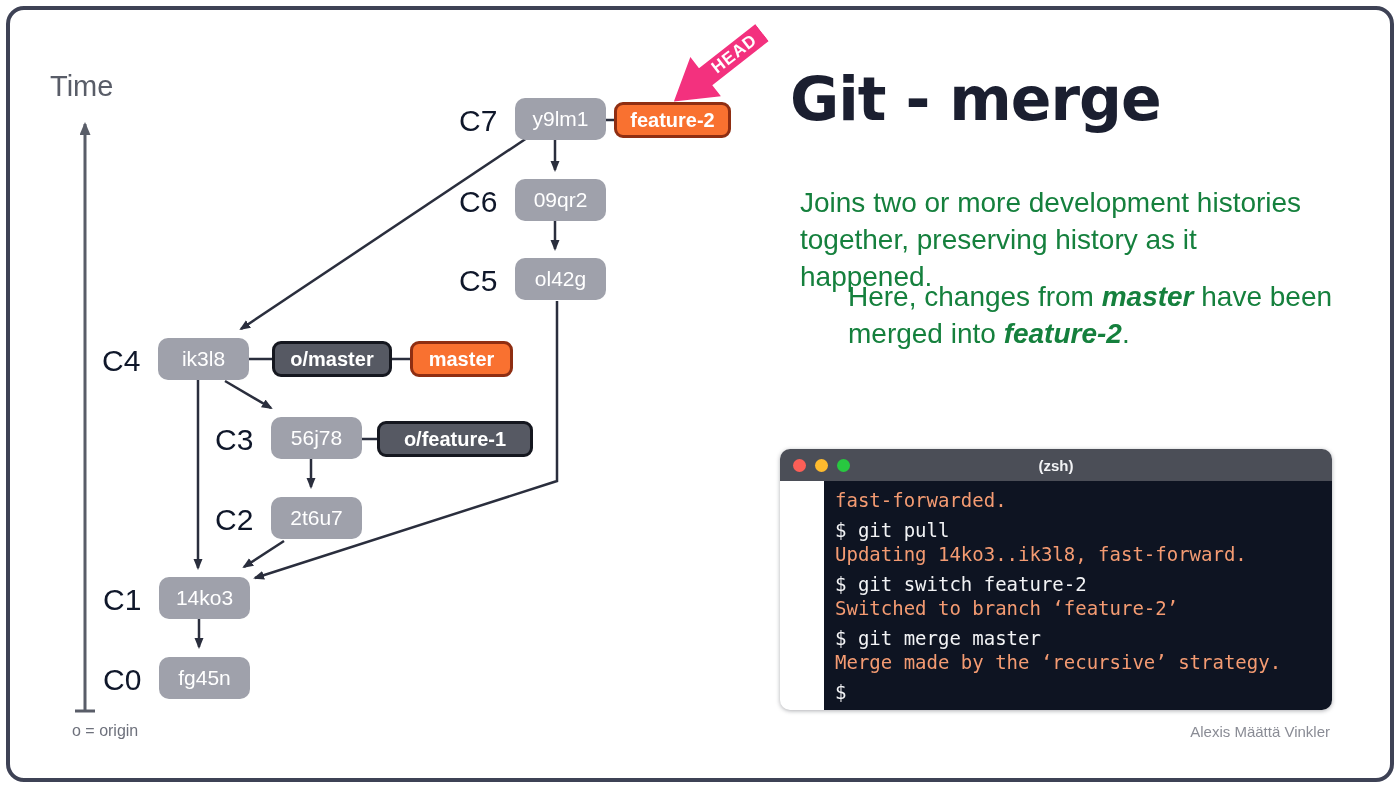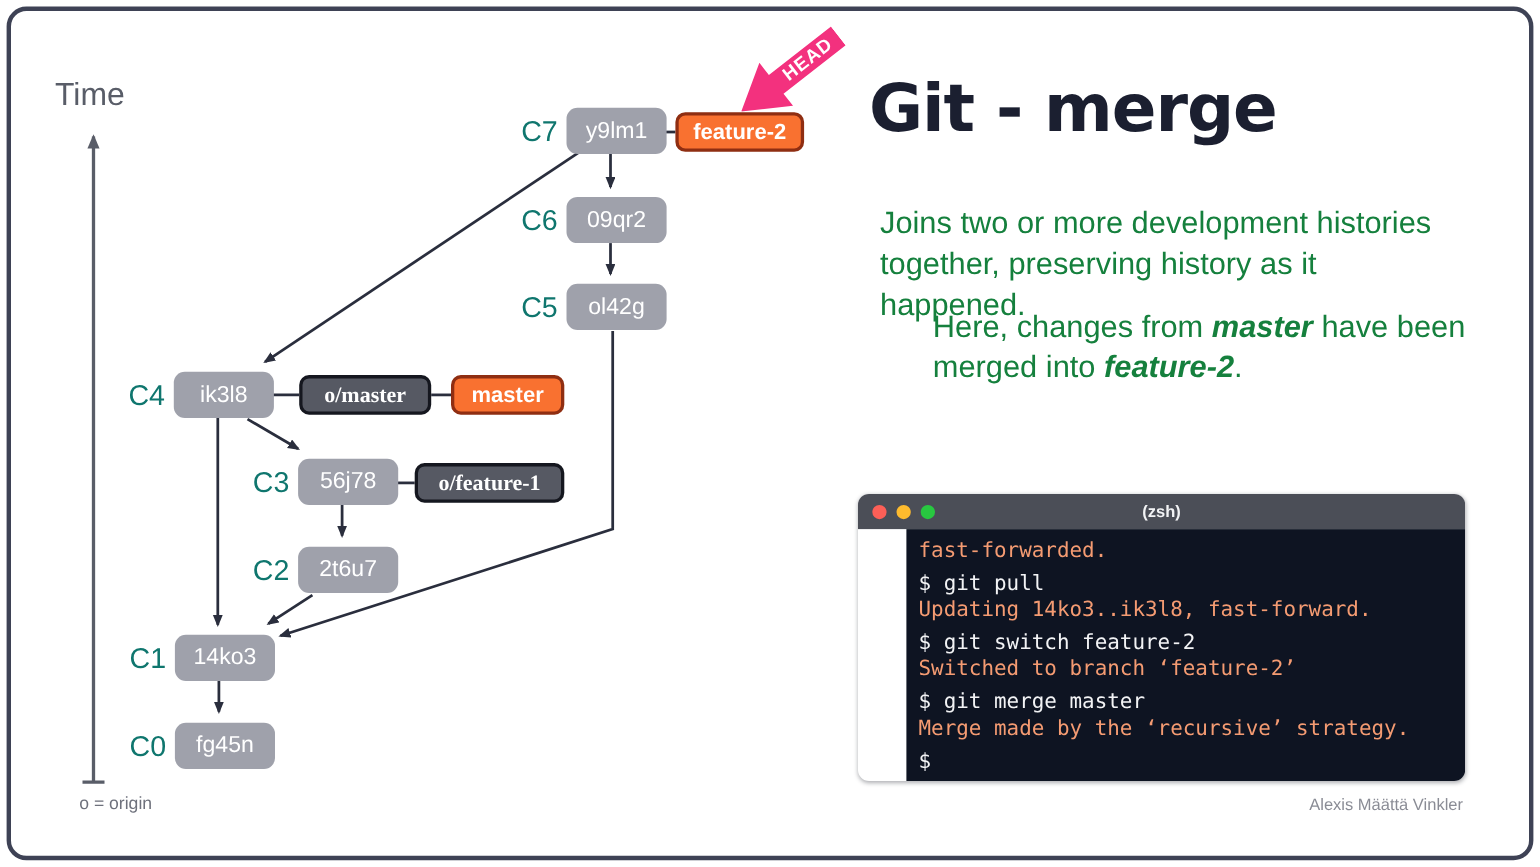--- a/index.html
+++ b/index.html
@@ -16,28 +16,28 @@
 
   .time-label { position:absolute; left:50px; top:70px; font-size:29px; color:#595d68; z-index:2; }
   .origin-note { position:absolute; left:72px; top:722px; font-size:16px; color:#6e717c; z-index:2; }
   .attribution { position:absolute; left:1050px; top:723px; width:280px; text-align:right; font-size:15px; color:#8a8c95; z-index:2; }
 
   .commit {
     position:absolute; width:91px; height:42px; border-radius:10px; background:#9fa1ab;
     color:#ffffff; font-size:21px; display:flex; align-items:center; justify-content:center; z-index:2;
   }
   .clabel {
-    position:absolute; width:48px; text-align:right; font-size:26px; font-weight:500;
-    color:#0f766e; z-index:2;
+    position:absolute; width:48px; font-size:30px; font-weight:500;
+    color:#0f172a; z-index:2;
   }
   .ref {
     position:absolute; height:36px; border-radius:9px; color:#ffffff; font-weight:700; font-size:20px;
     display:flex; align-items:center; justify-content:center; z-index:2;
   }
-  .ref.dark   { background:#565963; border:3px solid #15171f;font-family:Liberation Serif, serif; }
+  .ref.dark   { background:#565963; border:3px solid #15171f; }
   .ref.orange { background:#f97130; border:3px solid #8f2e12; }
 
   .head-arrow {
     position:absolute; left:662px; top:40px; width:112px; height:54px; background:#f3317e;
     clip-path:polygon(0% 50%, 36% 4%, 36% 30%, 100% 30%, 100% 70%, 36% 70%, 36% 96%);
     transform:rotate(-38deg); z-index:3;
     display:flex; align-items:center; justify-content:flex-end; padding-right:9px;
     color:#ffffff; font-weight:700; font-size:17px; letter-spacing:1px;
   }
 
@@ -130,21 +130,21 @@
   <div class="commit" style="left:515px; top:179px;">09qr2</div>
   <div class="commit" style="left:515px; top:258px;">ol42g</div>
   <div class="commit" style="left:158px; top:338px;">ik3l8</div>
   <div class="commit" style="left:271px; top:417px;">56j78</div>
   <div class="commit" style="left:271px; top:497px;">2t6u7</div>
   <div class="commit" style="left:159px; top:577px;">14ko3</div>
   <div class="commit" style="left:159px; top:657px;">fg45n</div>
 
   <div class="ref dark" style="left:272px; top:341px; width:120px;">o/master</div>
   <div class="ref orange" style="left:410px; top:341px; width:103px;">master</div>
-  <div class="ref dark" style="left:377px; top:421px; width:136px;">o/feature-1</div>
+  <div class="ref dark" style="left:377px; top:421px; width:156px;">o/feature-1</div>
   <div class="ref orange" style="left:614px; top:102px; width:117px;">feature-2</div>
 
   <div class="head-arrow">
     <span>HEAD</span>
   </div>
 
   <div class="title">Git - merge</div>
 
   <p class="para para-1">Joins two or more development histories together, preserving history as it happened.</p>
 

